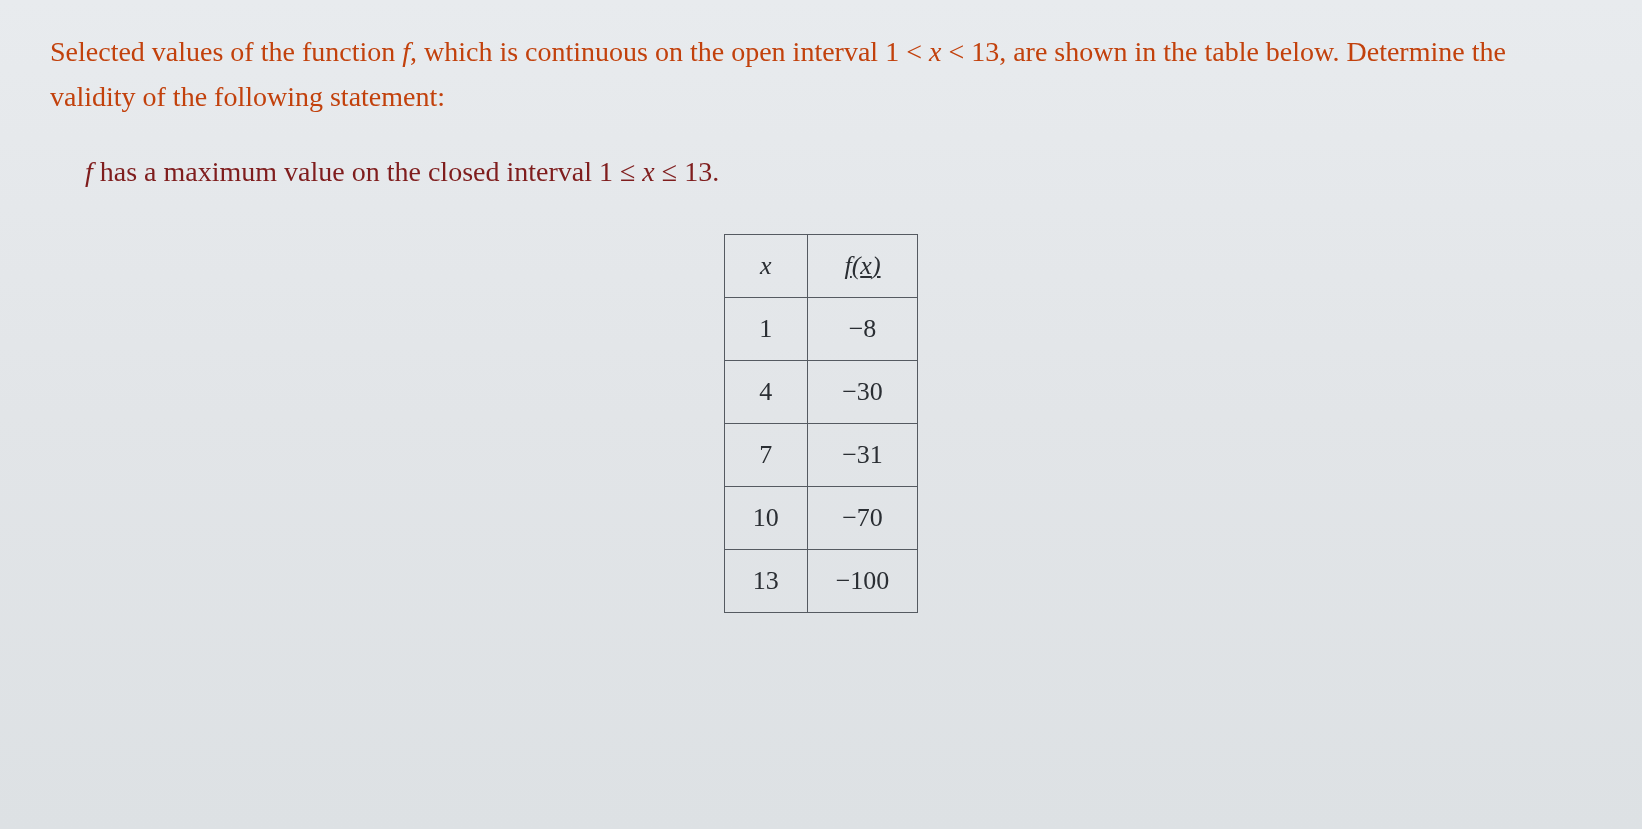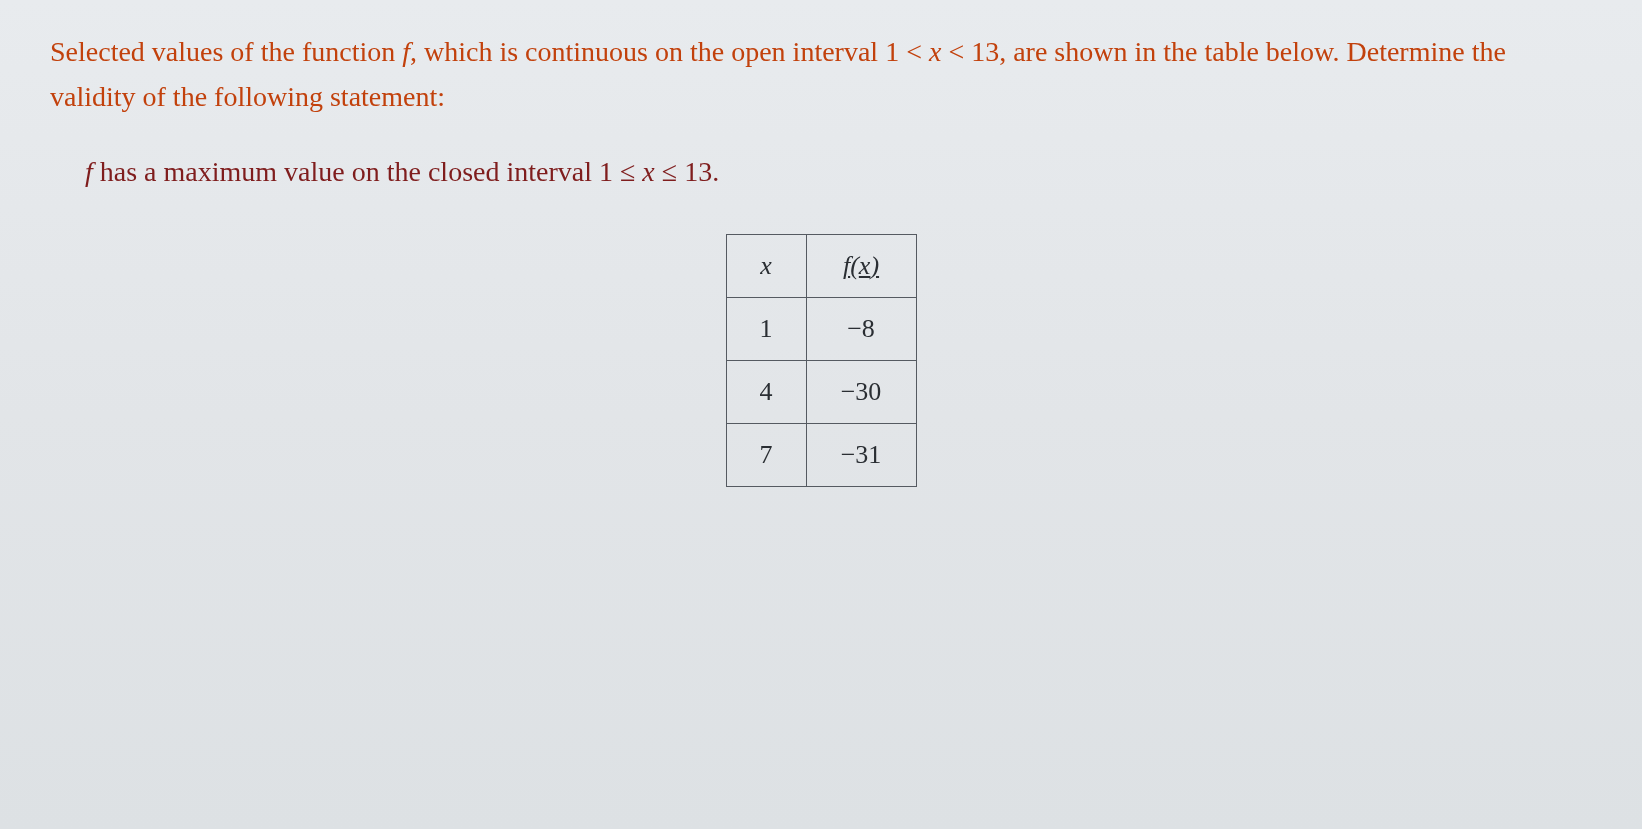--- a/index.html
+++ b/index.html
@@ -81,15 +81,23 @@
       <td>−8</td>
     </tr>
     <tr>
       <td>4</td>
       <td>−30</td>
     </tr>
     <tr>
       <td>7</td>
       <td>−31</td>
     </tr>
+    <tr>
+      <td>10</td>
+      <td>−70</td>
+    </tr>
+    <tr>
+      <td>13</td>
+      <td>−100</td>
+    </tr>
   </tbody>
     </table>
 </div>
 
 </body></html>

